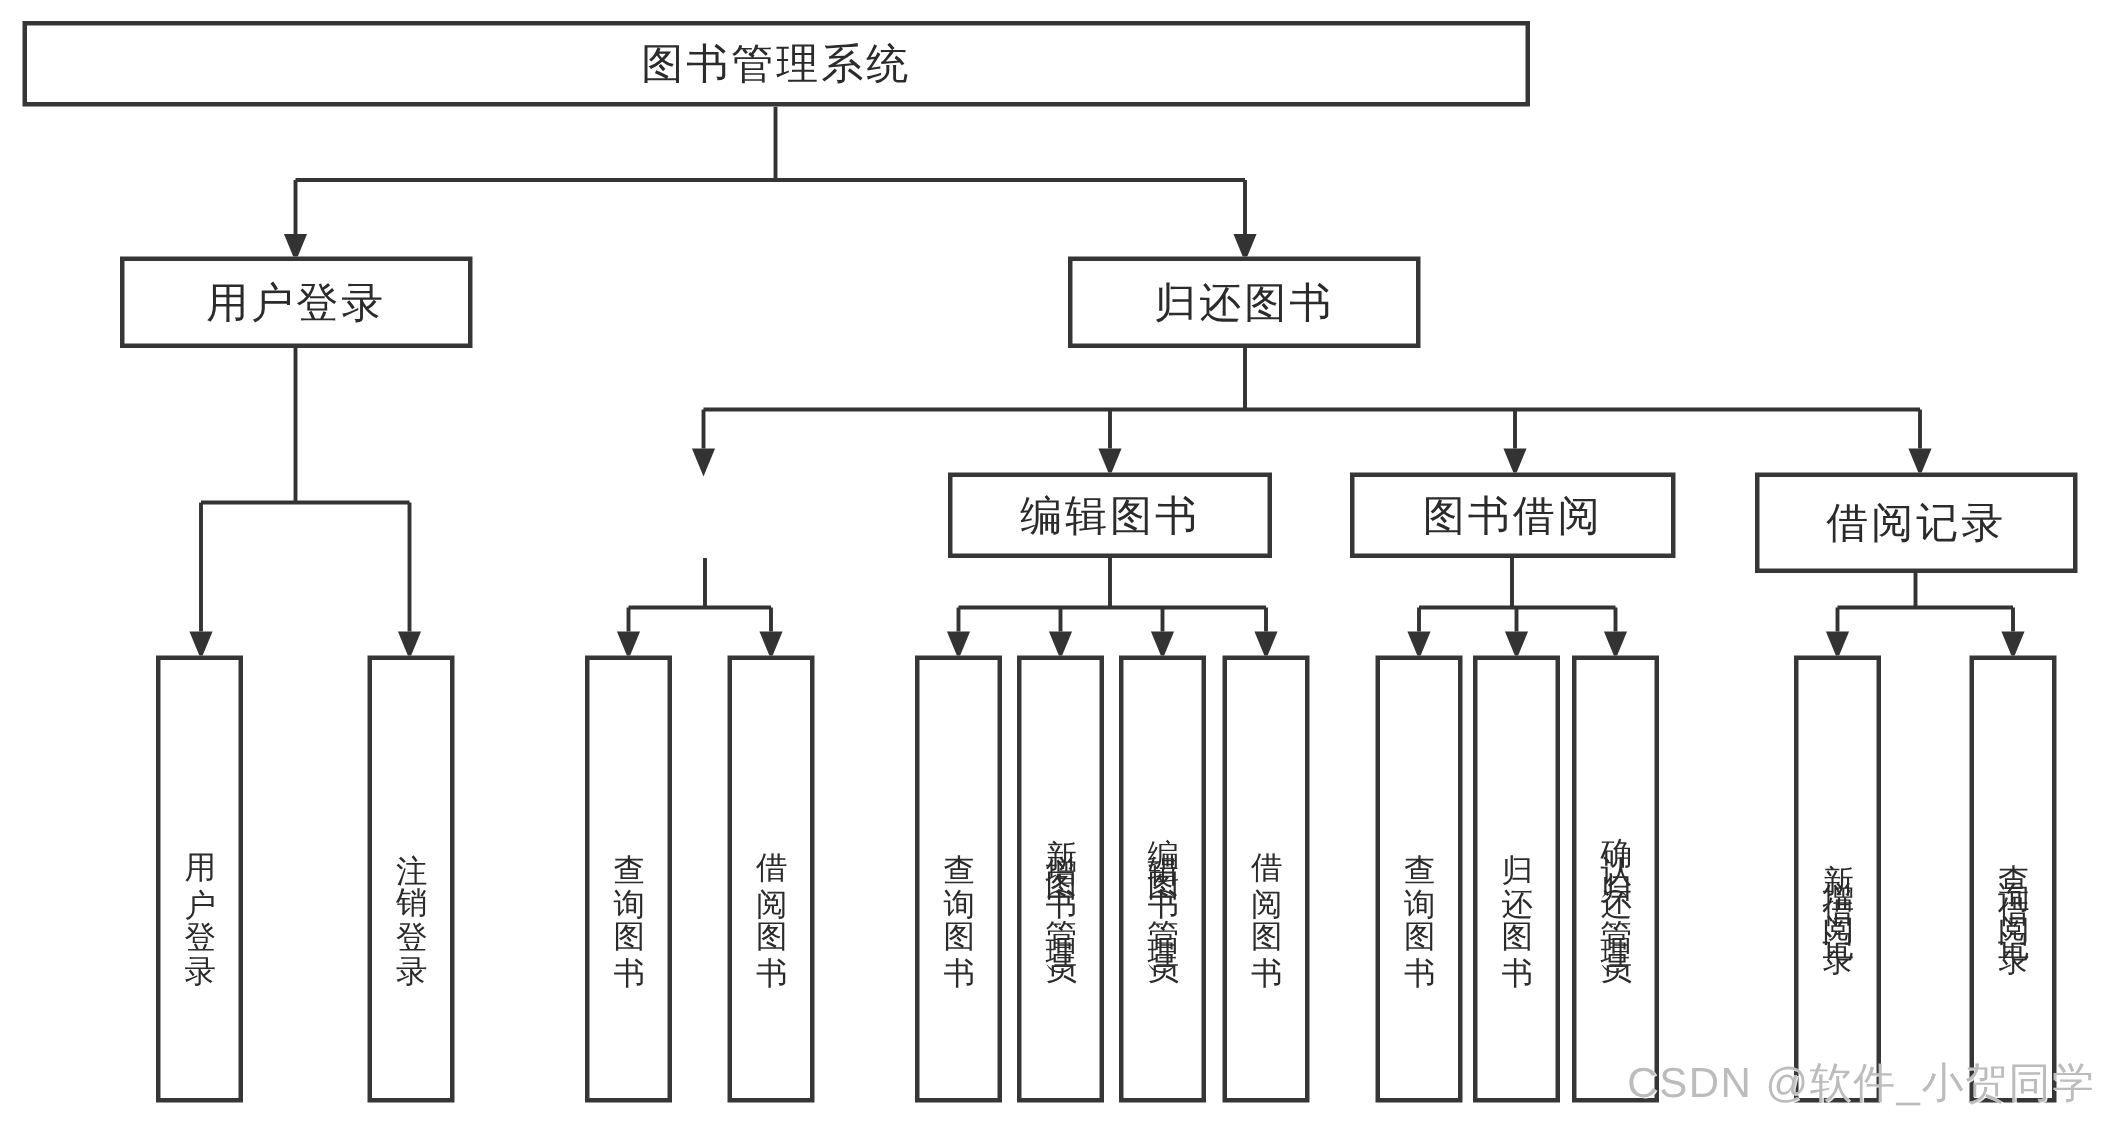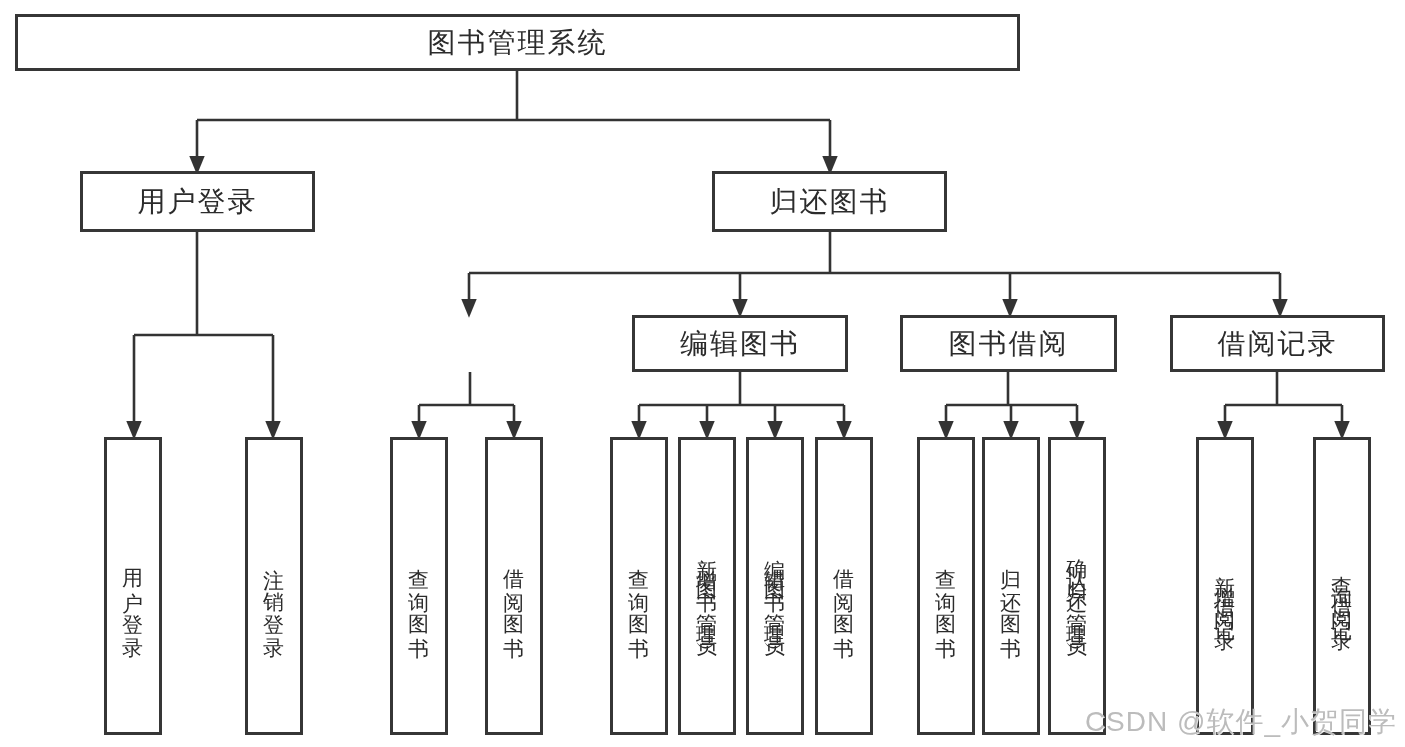--- a/index.html
+++ b/index.html
@@ -88,21 +88,21 @@
     <path d="M1342,405 V421" marker-end="url(#arrow)"></path>
   </svg>
 
   <div class="node" style="left:15px;top:14px;width:1005px;height:57px;">图书管理系统</div>
 
   <div class="node" style="left:80px;top:171px;width:235px;height:61px;">用户登录</div>
   <div class="node" style="left:712px;top:171px;width:235px;height:61px;">归还图书</div>
 
   <div class="node" style="left:632px;top:315px;width:216px;height:57px;">编辑图书</div>
   <div class="node" style="left:900px;top:315px;width:217px;height:57px;">图书借阅</div>
-  <div class="node" style="left:1170px;top:315px;width:215px;height:57px;">借阅记录</div>
+  <div class="node" style="left:1170px;top:315px;width:215px;height:67px;">借阅记录</div>
 
   <div class="leaf spread" style="left:104px;">用户登录</div>
   <div class="leaf spread" style="left:245px;">注销登录</div>
 
   <div class="leaf spread" style="left:390px;">查询图书</div>
   <div class="leaf spread" style="left:485px;">借阅图书</div>
 
   <div class="leaf spread" style="left:610px;">查询图书</div>
   <div class="leaf" style="left:678px;">新增图书（管理员）</div>
   <div class="leaf" style="left:746px;">编辑图书（管理员）</div>

